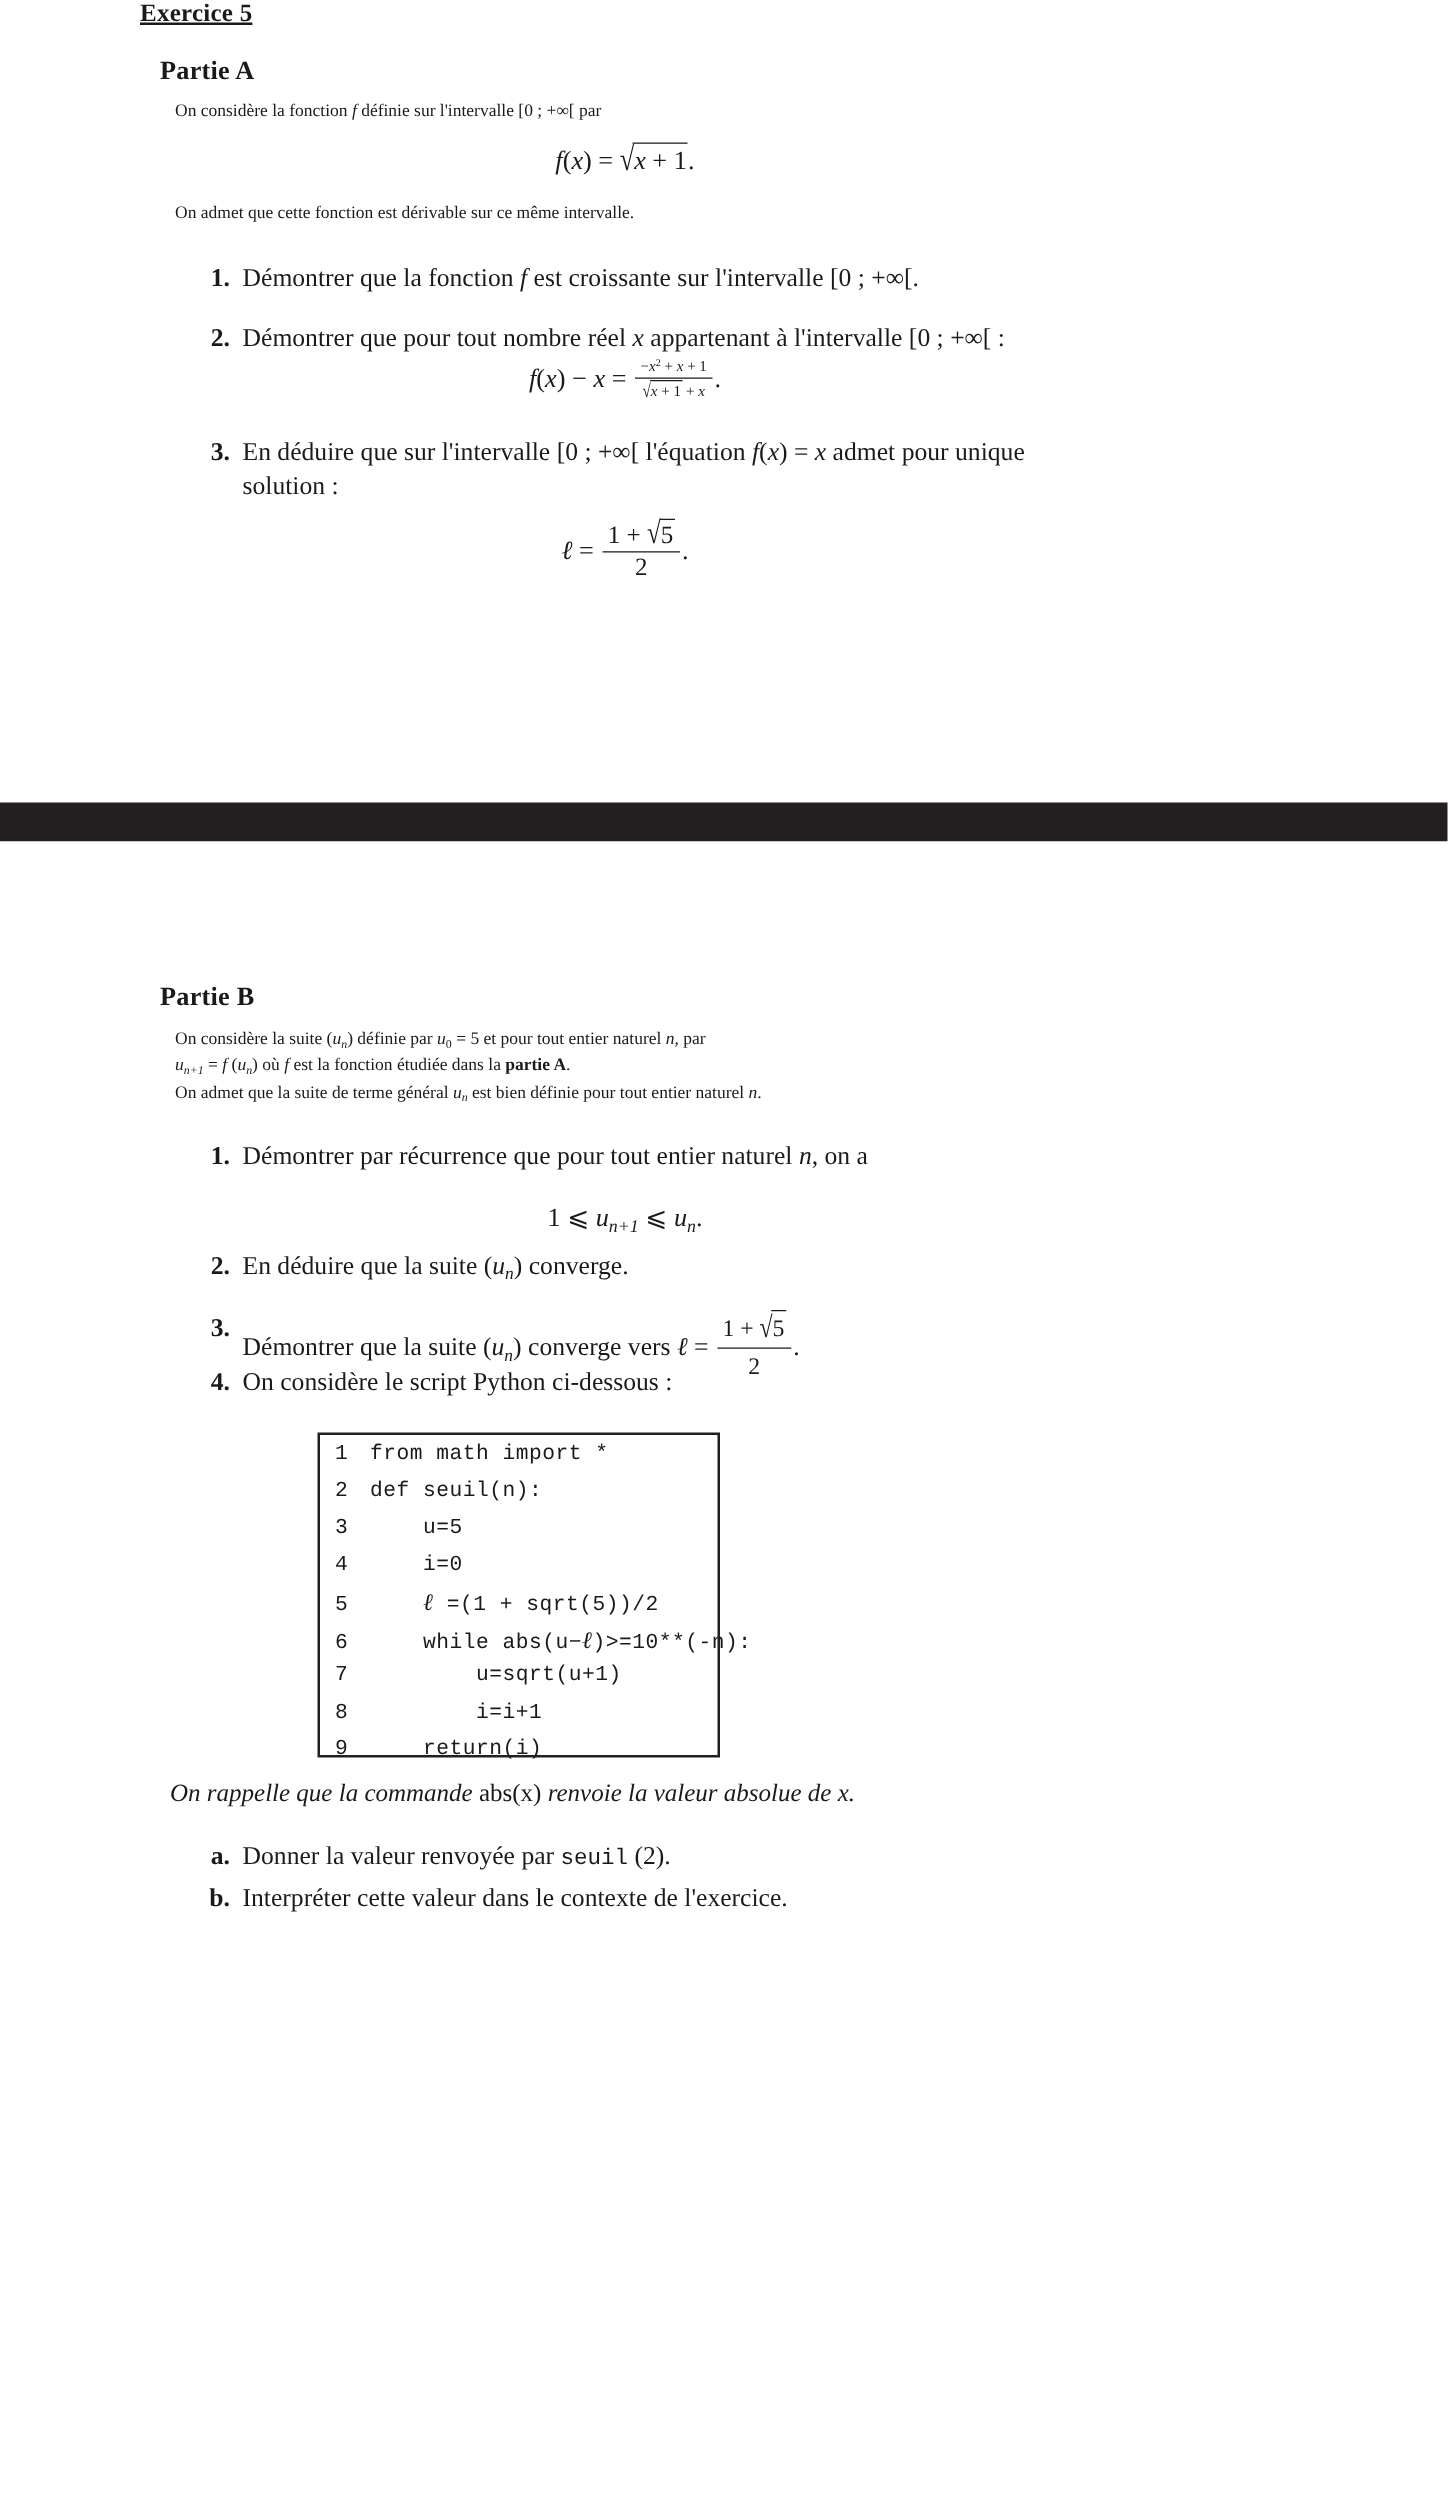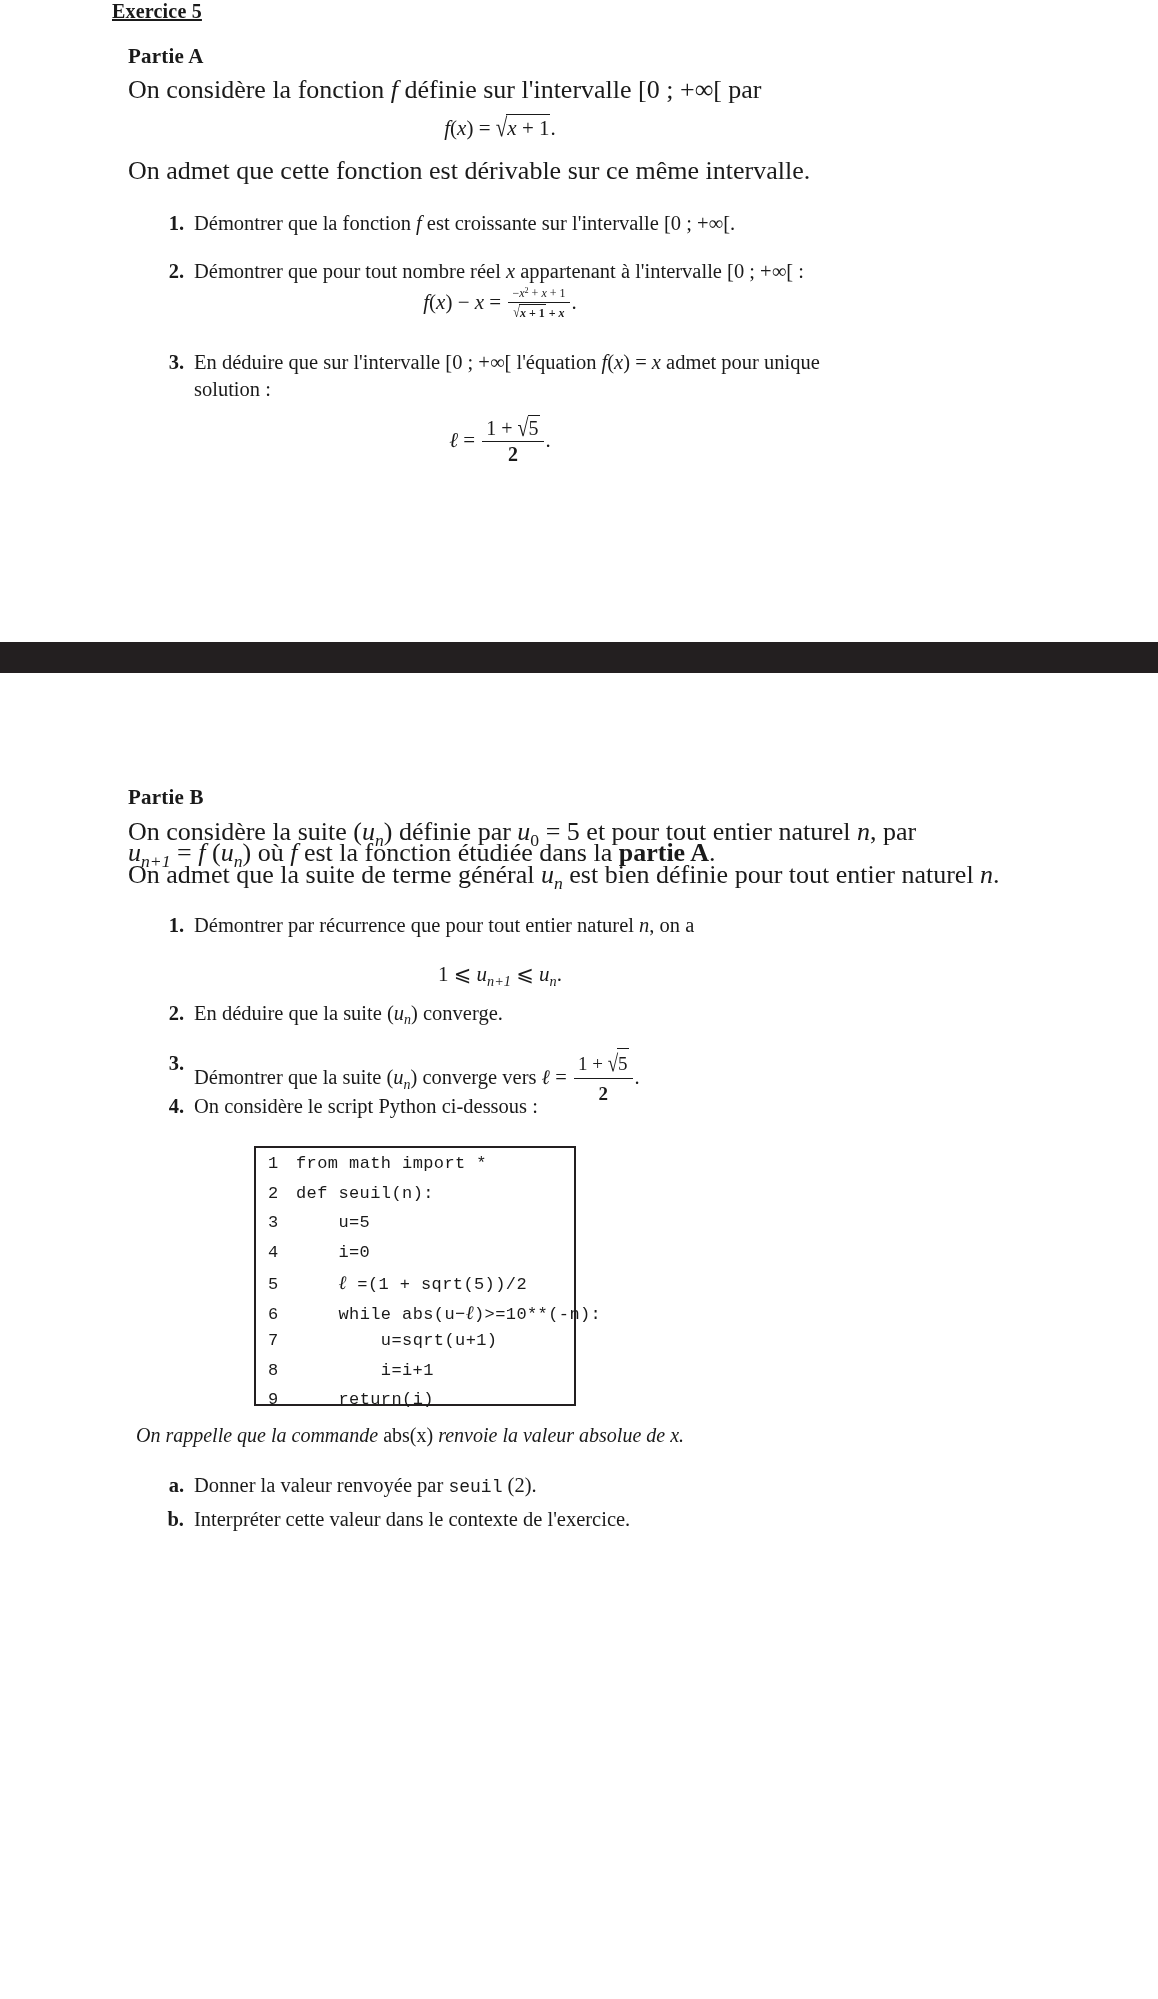--- a/index.html
+++ b/index.html
@@ -33,22 +33,22 @@
   }
   .partie {
     position: absolute;
     left: 128px;
     font-size: 21px;
     font-weight: bold;
     letter-spacing: 0.2px;
   }
   .para {
     position: absolute;
-    left: 128px;
-    font-size: 26px;
+    left: 140px;
+    font-size: 14px;
     line-height: 27px;
     white-space: nowrap;
   }
   .list {
     position: absolute;
     left: 152px;
     font-size: 20.5px;
     line-height: 27px;
   }
   .li {
@@ -92,21 +92,21 @@
   .frac {
     display: inline-block;
     vertical-align: middle;
     text-align: center;
     margin: 0 2px;
     position: relative;
     top: -0.12em;
   }
   .frac > .n { display: block; padding: 0 4px; }
   .frac > .line { display: block; border-top: 1.4px solid #1a1a1a; margin: 1px 0; }
-  .frac > .d { display: block; padding: 0 4px; font-weight: bold; }
+  .frac > .d { display: block; padding: 0 4px; }
 
   
   .band {
     position: absolute;
     left: 0;
     width: 1158px;
     background: #231f20;
   }
 
   

